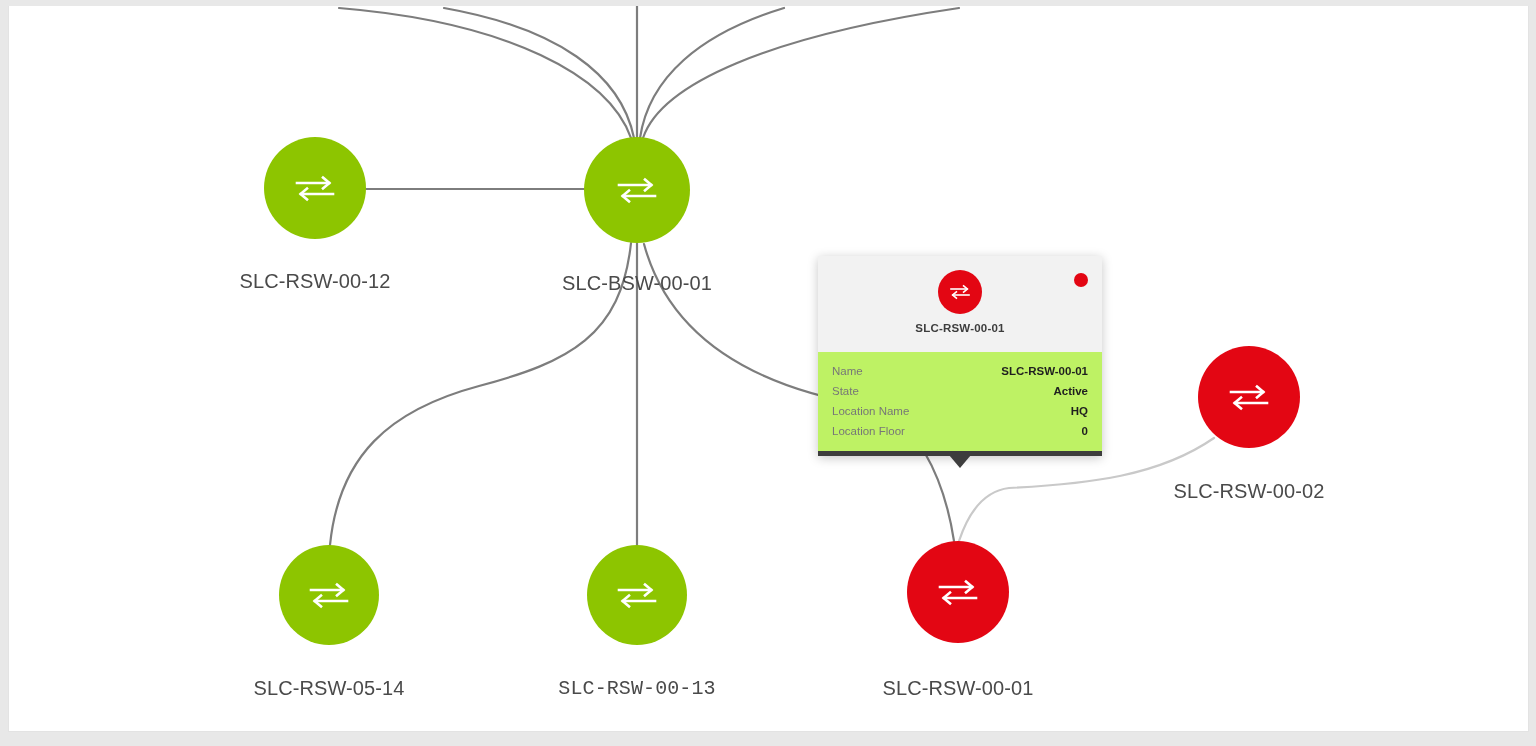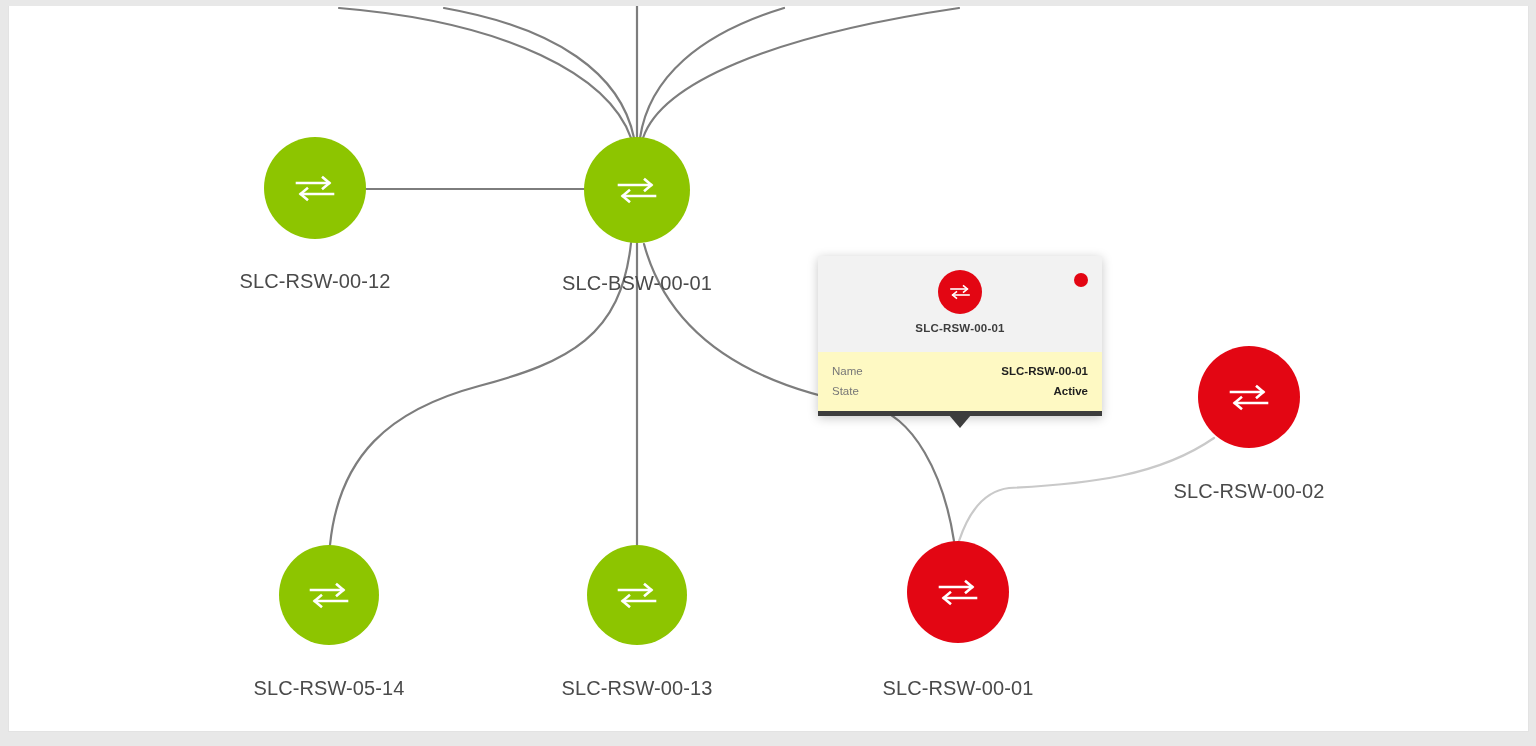--- a/index.html
+++ b/index.html
@@ -104,21 +104,21 @@
     align-items: center;
     justify-content: center;
   }
   #card-node-name {
     font-size: 11.5px;
     font-weight: bold;
     color: #3d3d3d;
     letter-spacing: 0.2px;
   }
   #card-body {
-    background: #fef9c3;
+    background: #bef264;
     padding: 9px 14px 10px 14px;
   }
   .card-row {
     display: flex;
     justify-content: space-between;
     align-items: center;
     height: 20px;
     line-height: 20px;
   }
   .card-row .k {
@@ -214,21 +214,21 @@
         <div class="node green" style="left: 578px; top: 539px; width: 100px; height: 100px;">
           <svg class="sw-icon" width="44" height="30" viewBox="0 0 44 30">
             <g stroke="#ffffff" stroke-width="2.6" fill="none" stroke-linecap="square">
               <path d="M4 10 H36"></path>
               <path d="M30 4.6 L36.4 10 L30 15.4"></path>
               <path d="M40 21 H8"></path>
               <path d="M14 15.6 L7.6 21 L14 26.4"></path>
             </g>
           </svg>
         </div>
-        <div class="node-label" style="left: 478px; top: 671px; width: 300px;">SLC-RSW-00-13</div>
+        <div class="node-label" style="left: 478px; top: 671px; width: 300px; font-family: Liberation Mono, monospace;">SLC-RSW-00-13</div>
         <div class="node red" style="left: 898px; top: 535px; width: 102px; height: 102px;">
           <svg class="sw-icon" width="44" height="30" viewBox="0 0 44 30">
             <g stroke="#ffffff" stroke-width="2.6" fill="none" stroke-linecap="square">
               <path d="M4 10 H36"></path>
               <path d="M30 4.6 L36.4 10 L30 15.4"></path>
               <path d="M40 21 H8"></path>
               <path d="M14 15.6 L7.6 21 L14 26.4"></path>
             </g>
           </svg>
         </div>
@@ -263,18 +263,26 @@
       </div>
       <div id="card-body">
           <div class="card-row">
             <span class="k">Name</span>
             <span class="v">SLC-RSW-00-01</span>
           </div>
           <div class="card-row">
             <span class="k">State</span>
             <span class="v">Active</span>
           </div>
+          <div class="card-row">
+            <span class="k">Location Name</span>
+            <span class="v">HQ</span>
+          </div>
+          <div class="card-row">
+            <span class="k">Location Floor</span>
+            <span class="v">0</span>
+          </div>
         </div>
       <div id="card-pointer"></div>
     </div>
 
   </div>
 </div>
 
 </body></html>

